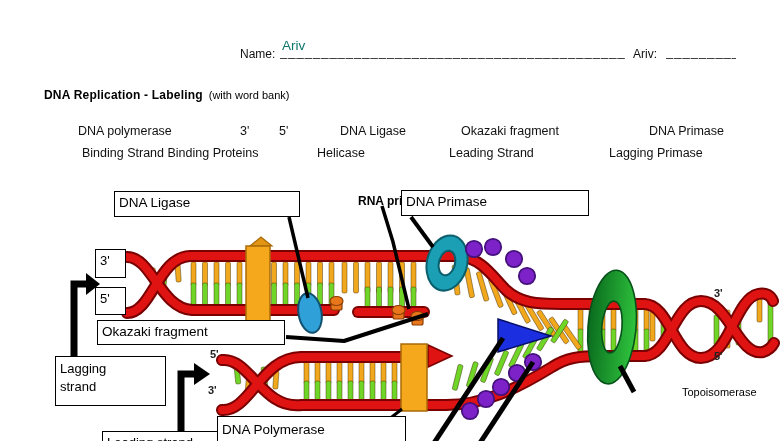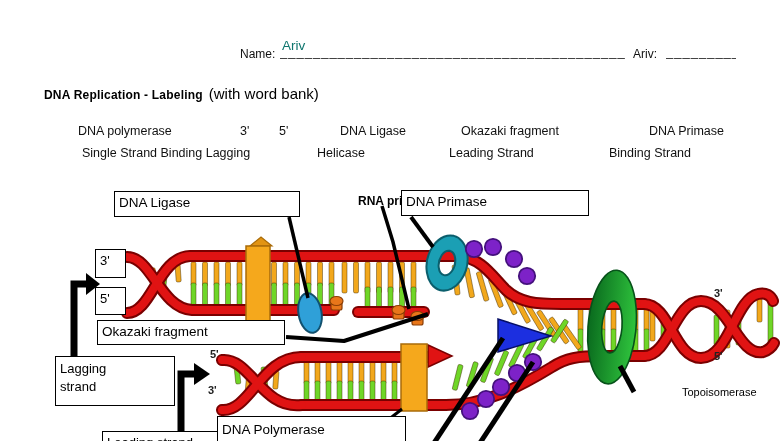--- a/index.html
+++ b/index.html
@@ -3,21 +3,21 @@
 <meta charset="utf-8">
 <style>
   html,body{margin:0;padding:0;background:#fff;}
   #page{position:relative;width:784px;height:441px;background:#ffffff;overflow:hidden;
         font-family:"Liberation Sans",sans-serif;color:#000;}
   .abs{position:absolute;}
   .hdr{font-size:12px;color:#111;}
   .nameval{font-size:13.5px;color:#0f766e;}
   .uline{font-size:13px;color:#111;white-space:nowrap;overflow:hidden;letter-spacing:1px;}
   .title-main{font-size:12px;font-weight:bold;letter-spacing:.2px;}
-  .title-suf{font-size:15px;font-weight:normal;margin-left:6px;}
+  .title-suf{font-size:11px;font-weight:normal;margin-left:6px;}
   .wb{position:absolute;font-size:12.5px;color:#111;white-space:nowrap;}
   .lblbox{position:absolute;background:#fff;border:1.6px solid #000;box-sizing:border-box;
           font-size:13.5px;padding:3px 0 0 4px;white-space:nowrap;z-index:3;overflow:hidden;}
   .freelbl{position:absolute;font-size:12px;font-weight:600;white-space:nowrap;z-index:3;margin-left:46px;}
   .tiny{position:absolute;font-size:11px;font-weight:600;color:#222;z-index:3;}
   #dia{position:absolute;left:0;top:0;z-index:1;}
   .z3{z-index:3;}
 </style>
 </head>
 <body>
@@ -34,24 +34,24 @@
     <span class="title-main">DNA Replication - Labeling</span><span class="title-suf">(with word bank)</span>
   </div>
 
   <div>
     <span class="wb" style="left:78px;top:124px;">DNA polymerase</span>
     <span class="wb" style="left:240px;top:124px;">3'</span>
     <span class="wb" style="left:279px;top:124px;">5'</span>
     <span class="wb" style="left:340px;top:124px;">DNA Ligase</span>
     <span class="wb" style="left:461px;top:124px;">Okazaki fragment</span>
     <span class="wb" style="left:649px;top:124px;">DNA Primase</span>
-    <span class="wb" style="left:82px;top:146px;">Single Strand Binding Lagging</span>
+    <span class="wb" style="left:82px;top:146px;">Binding Strand Binding Proteins</span>
     <span class="wb" style="left:317px;top:146px;text-align:center;">Helicase</span>
     <span class="wb" style="left:449px;top:146px;">Leading Strand</span>
-    <span class="wb" style="left:609px;top:146px;">Binding Strand</span>
+    <span class="wb" style="left:609px;top:146px;">Lagging Primase</span>
   </div>
 
   <svg id="dia" width="784" height="441" viewBox="0 0 784 441">
     <defs>
       <linearGradient id="gradGreen" x1="0" y1="0" x2="1" y2="0">
         <stop offset="0" stop-color="#0a6b1e"></stop>
           <stop offset="1" stop-color="#2fc43d"></stop>
       </linearGradient>
     </defs>
 
@@ -250,21 +250,21 @@
 
   <div class="lblbox" style="left:114px;top:191px;width:186px;height:26px;">DNA Ligase</div>
   <span class="freelbl" style="left:312px;top:194px;">RNA primer</span>
   <div class="lblbox" style="left:401px;top:190px;width:188px;height:26px;">DNA Primase</div>
 
   <div class="lblbox" style="left:95px;top:249px;width:31px;height:29px;font-size:13px;">3'</div>
   <div class="lblbox" style="left:95px;top:287px;width:31px;height:28px;font-size:13px;">5'</div>
 
   <div class="lblbox" style="left:97px;top:320px;width:188px;height:25px;">Okazaki fragment</div>
 
-  <div class="lblbox" style="left:55px;top:356px;width:120px;height:50px;font-size:13px;line-height:1.35;">
+  <div class="lblbox" style="left:55px;top:356px;width:111px;height:50px;font-size:13px;line-height:1.35;">
     <span>Lagging</span><br>
     <span>strand</span>
   </div>
 
   <div class="lblbox" style="left:102px;top:431px;width:127px;height:26px;font-size:13px;">Leading strand</div>
   <div class="lblbox" style="left:217px;top:416px;width:189px;height:30px;padding-top:5px;">DNA Polymerase</div>
 
   <span class="freelbl" style="left:636px;top:386px;font-weight:normal;font-size:11px;">Topoisomerase</span>
 
   <span class="tiny" style="left:714px;top:287px;">3'</span>

